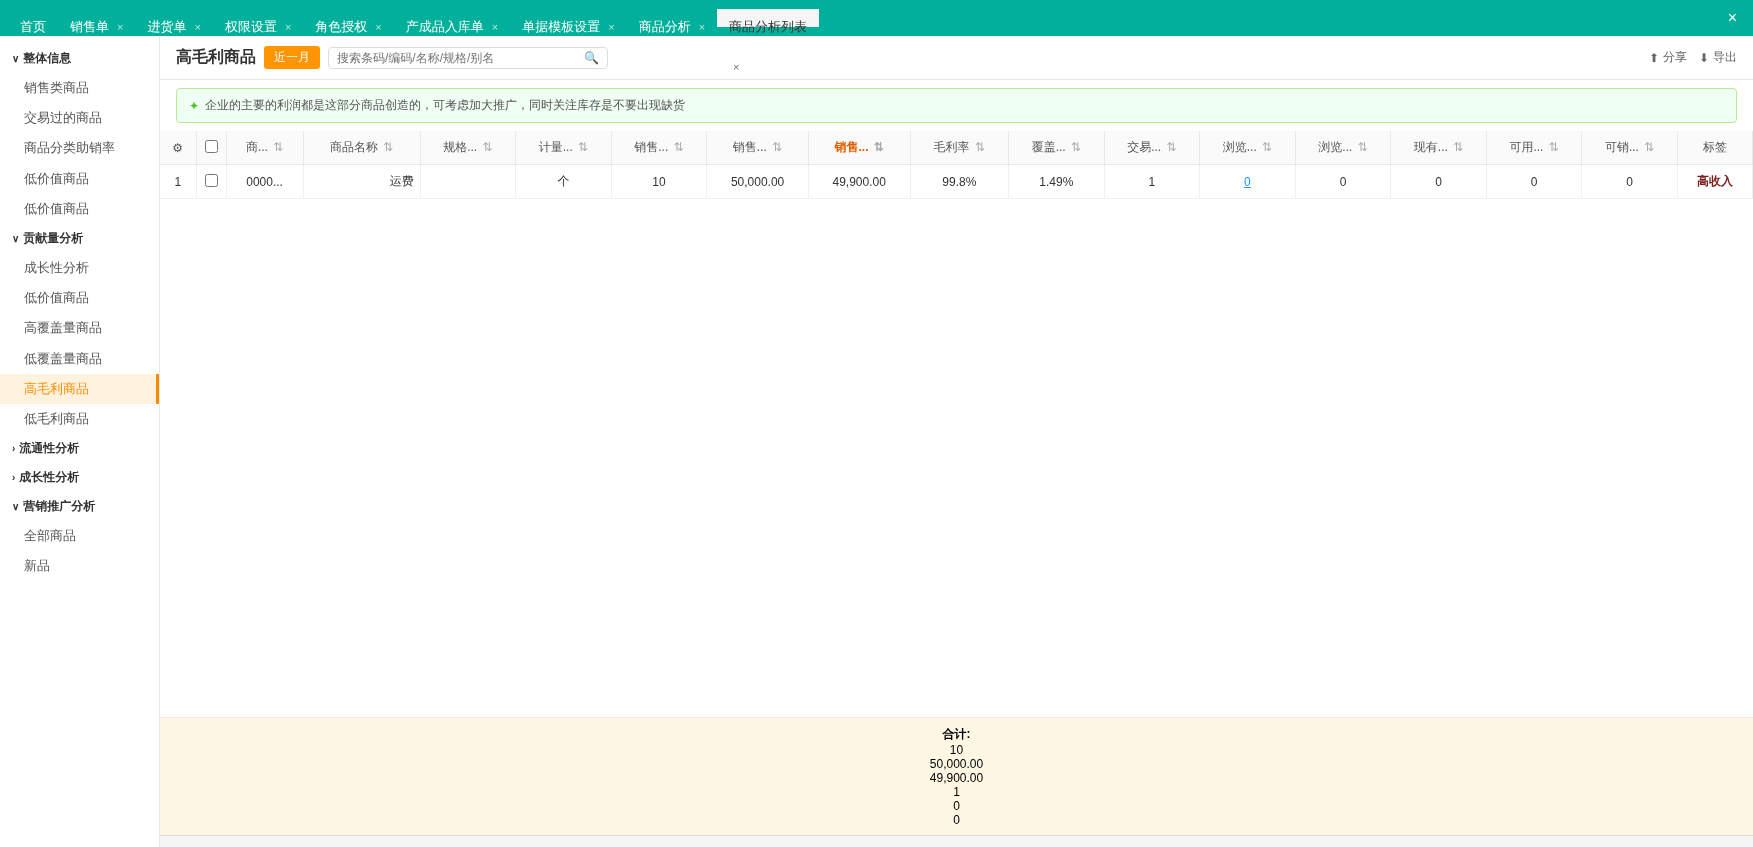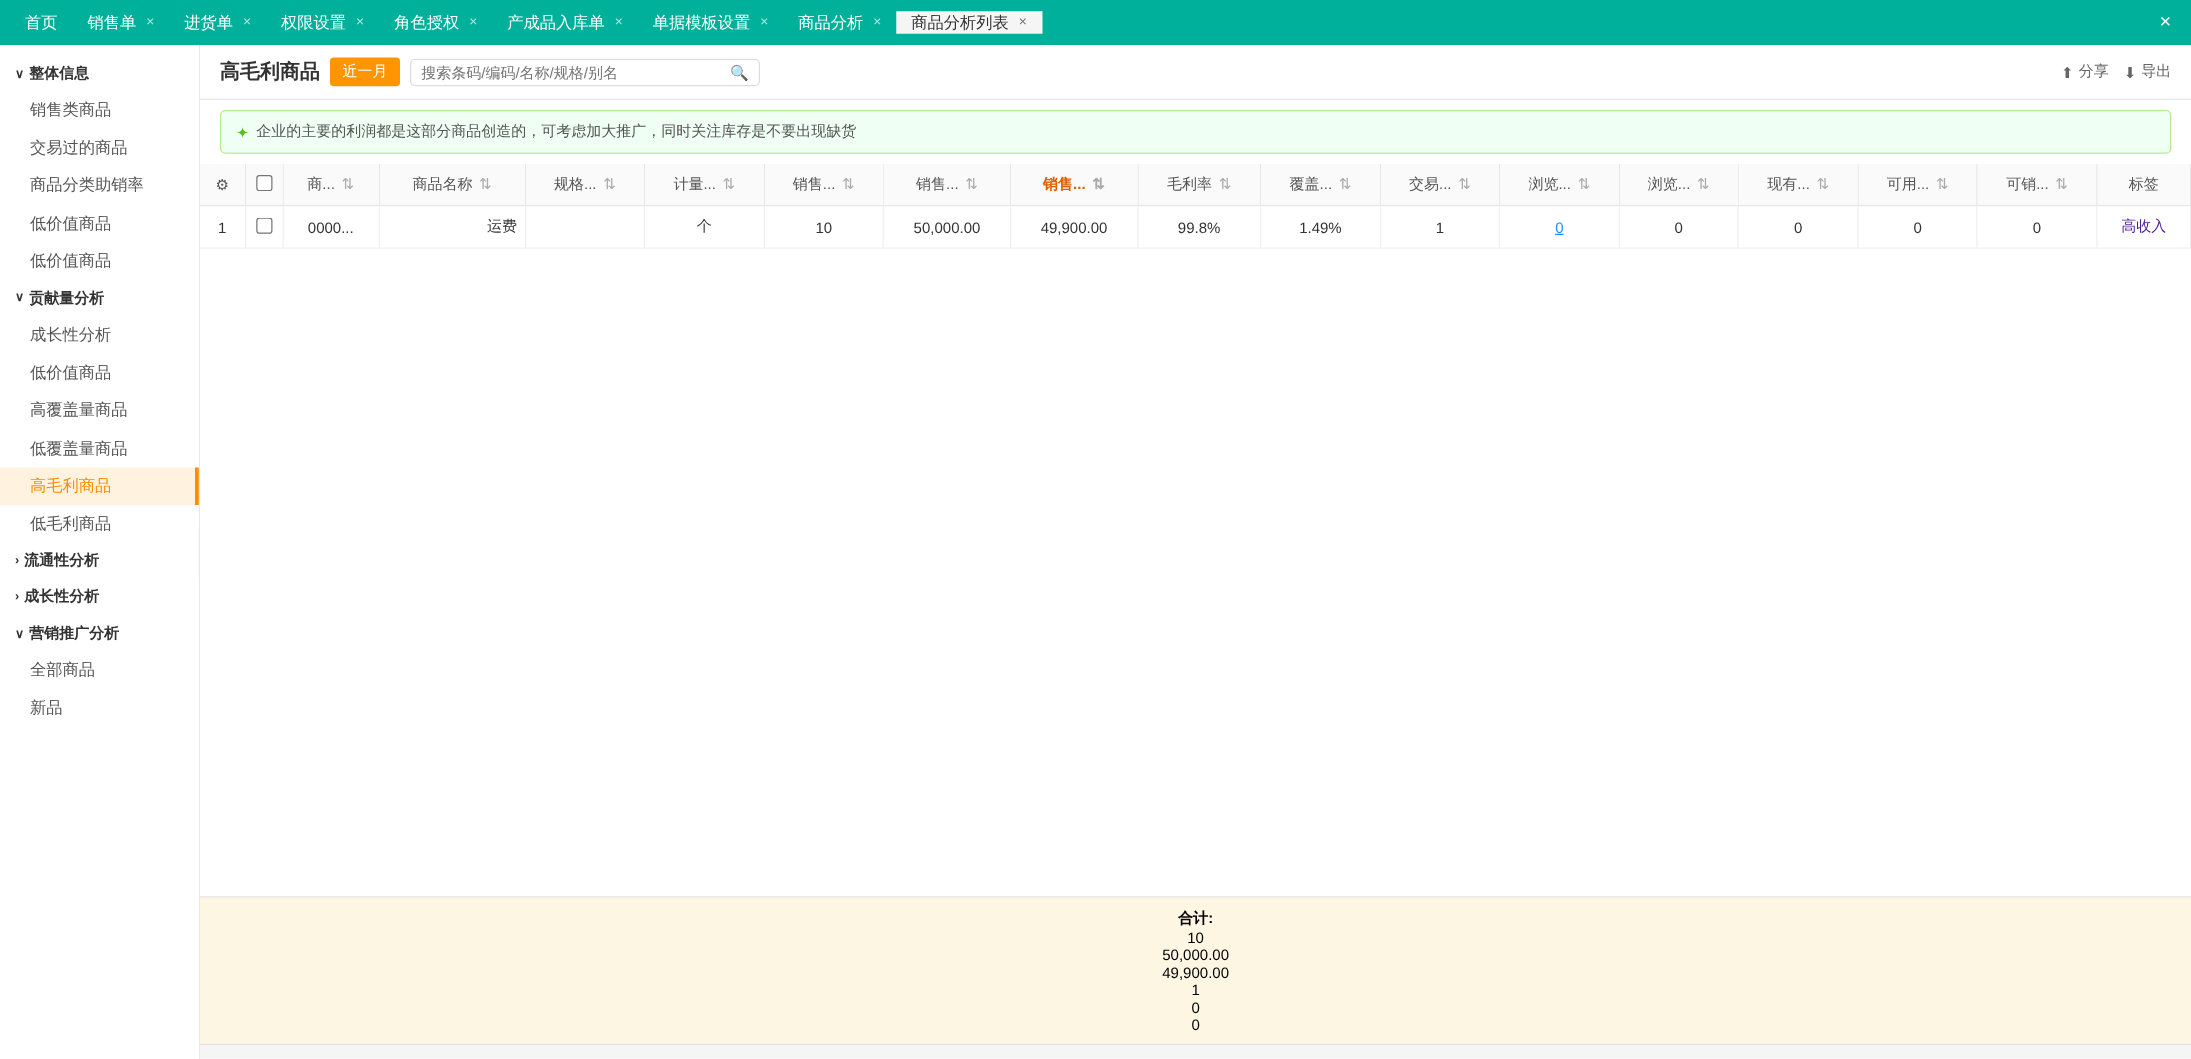--- a/index.html
+++ b/index.html
@@ -16,24 +16,23 @@
       font-size: 13px;
       flex-shrink: 0;
     }
     .top-nav .nav-item {
       padding: 0 12px;
       height: 18px;
       line-height: 36px;
       cursor: pointer;
       white-space: nowrap;
       display: flex;
-      align-items: center;
       gap: 4px;
     }
-    .top-nav .nav-item.active { background: #f5f5f5; color: #333; }
+    .top-nav .nav-item.active { background: #f5f5f5; color: #333; flex-direction: column; }
     .top-nav .nav-item .close-x {
       font-size: 11px;
       margin-left: 4px;
       opacity: 0.7;
     }
     .top-nav .spacer { flex: 1; }
     .top-nav .close-btn { color: white; font-size: 16px; cursor: pointer; padding: 0 8px; }
 
     
     .main-layout {
@@ -196,21 +195,21 @@
     }
     table th .sort-icon { color: #aaa; margin-left: 2px; }
     table td {
       border-bottom: 1px solid #f0f0f0;
       border-right: 1px solid #f0f0f0;
       padding: 8px 6px;
       text-align: center;
       color: #333;
       white-space: nowrap;
     }
-    .tag-high { color: #4c1d95; font-weight: normal; }
+    .tag-high { color: #7f1d1d; font-weight: bold; }
     .tag-link { color: #1890ff; text-decoration: underline; cursor: pointer; }
 
     
     .footer-row {
       background: #fdf6e3;
       border-top: 1px solid #e8e8e8;
       display: flex;
       align-items: center;
       padding: 8px 0;
       font-size: 12px;

